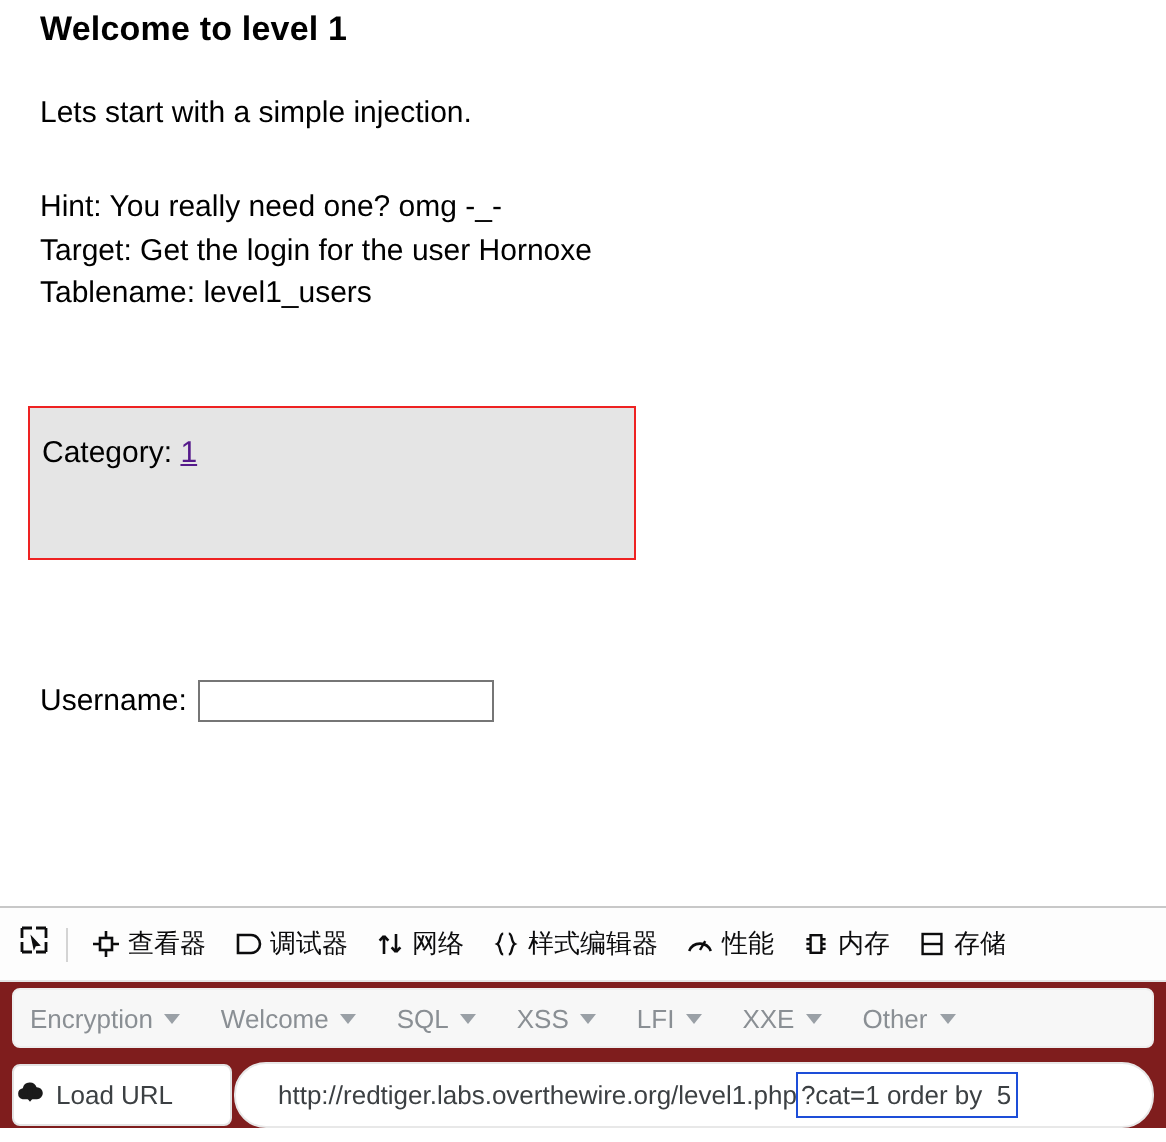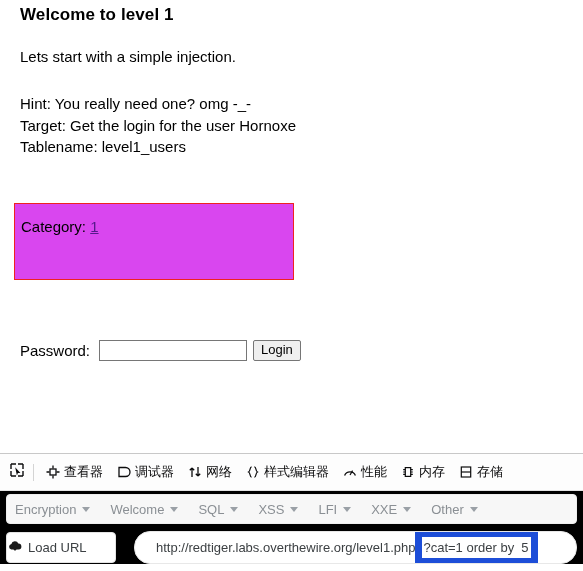--- a/index.html
+++ b/index.html
@@ -47,25 +47,25 @@
 
   .intro-para { margin-top: 21px; }
   .target-block { margin-top: 26px; }
   .target-block .line { font-size: 15px; line-height: 21.5px; color:#000; }
 
   
   .result-box {
     position: absolute;
     left: 0px;
     top: 203px;
-    width: 280px;
+    width: 304px;
     height: 77px;
     border: 1px solid #ee2222;
     box-sizing: border-box;
-    background: #d946ef;
+    background: #e5e5e5;
   }
   .result-box .cat-line {
     font-size: 15px;
     color: #000;
     position: absolute;
     left: 6px;
     top: 13px;
     line-height: 19px;
     white-space: nowrap;
   }
@@ -185,21 +185,21 @@
     height: 14px;
     flex: 0 0 auto;
   }
   .dt-tab .dt-lbl {
     font-size: 13px;
     line-height: 14px;
   }
 
   
   .hb {
-    background: #000000;
+    background: #7f1d1d;
     padding: 3px 6px 0 6px;
     box-sizing: border-box;
   }
   .hb-menubar {
     background: #f7f7f7;
     border: 1px solid #eeeeee;
     border-radius: 4px;
     height: 30px;
     display: flex;
     align-items: center;
@@ -239,37 +239,37 @@
     align-items: center;
     justify-content: flex-start;
     gap: 5px;
     font-size: 13px;
     color: #3c4043;
     box-sizing: border-box;
     cursor: default;
   }
   .hb-urlfield {
     flex: 1 1 auto;
-    margin-left: 18px;
+    margin-left: 1px;
     height: 33px;
     background: #ffffff;
     border: 1px solid #e8e8e8;
     border-radius: 16px;
     box-sizing: border-box;
     display: flex;
     align-items: center;
     padding-left: 21px;
     font-size: 13px;
     color: #3c4043;
     overflow: hidden;
     white-space: nowrap;
   }
   .url-plain { color: #3c4043; }
   .url-selected {
-    border: 7px solid #1d4ed8;
+    border: 1px solid #1d4ed8;
     padding: 4px 2px 4px 1px;
     margin-left: 0px;
     color: #3c4043;
     white-space: pre;
     display: inline-block;
     line-height: 13px;
     position: relative;
     top: 0px;
   }
 </style>
@@ -289,24 +289,23 @@
   </div>
 
   <div class="result-box">
     <div class="cat-line">
       <span>Category:</span>
       <a class="cat-link" href="#">1</a>
     </div>
   </div>
 
   <div class="login-form">
-    <div class="form-row row-pass">
-      <span class="form-label">Password:</span>
+    <div class="form-row row-user">
+      <span class="form-label">Username:</span>
       <input class="txt-input" type="text" value="" style="">
-      <button class="login-btn">Login</button>
     </div>
   </div>
 
 </div>
 
 <div class="devtools">
 
   <div class="dt-toolbar">
 
     <div class="dt-picker">

